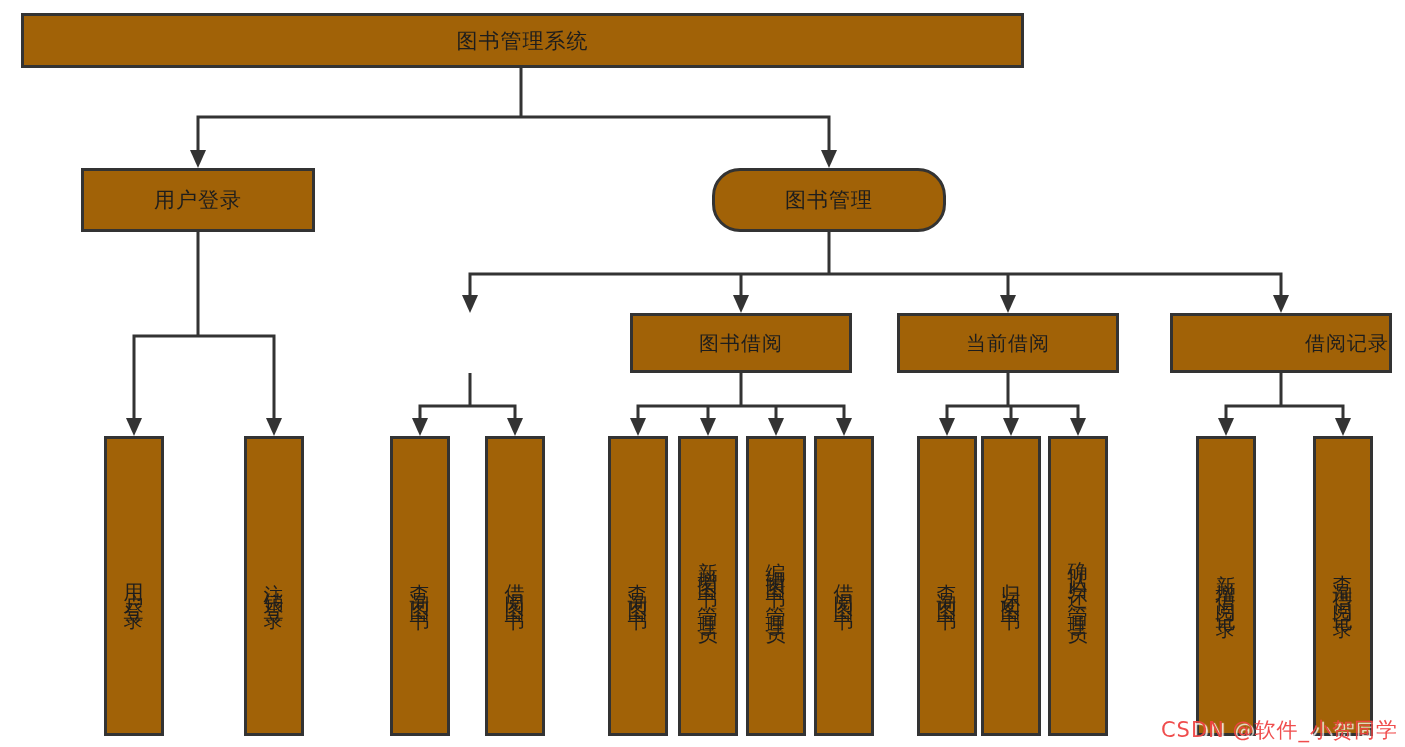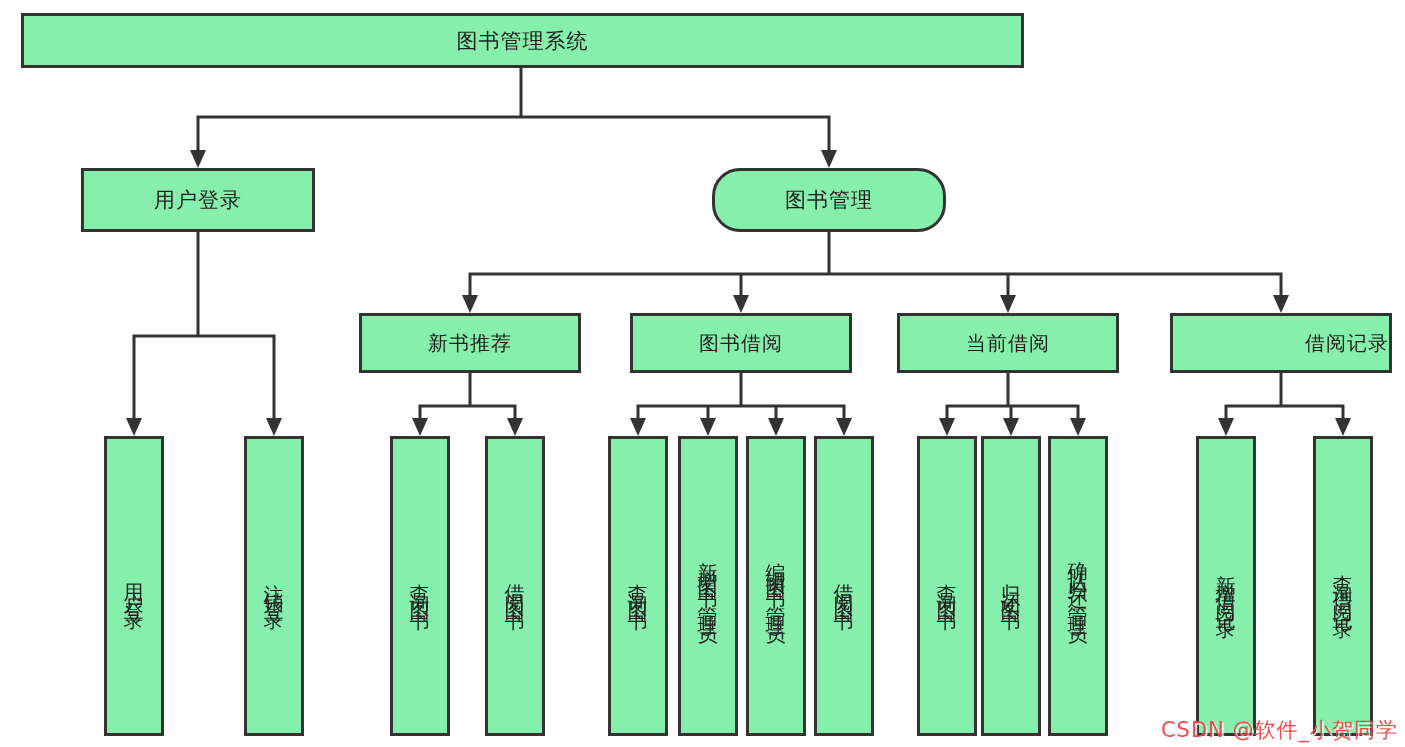--- a/index.html
+++ b/index.html
@@ -9,21 +9,21 @@
     height: 747px;
     background: #ffffff;
     font-family: "DejaVu Sans", "Liberation Sans", sans-serif;
     overflow: hidden;
   }
   #edges { position: absolute; left: 0; top: 0; }
   .node {
     position: absolute;
     box-sizing: border-box;
     border: 3px solid #333333;
-    background: #86efac;
+    background: #a16207;
     display: flex;
     align-items: center;
     justify-content: center;
     color: #1d1d1d;
     font-size: 21px;
     letter-spacing: 1px;
     white-space: nowrap;
   }
   .root  { left: 21px;  top: 13px;  width: 1003px; height: 55px; }
   .lvl2  { top: 168px; width: 234px; height: 64px; }
@@ -103,23 +103,20 @@
     <span>图书管理系统</span>
   </div>
 
   <div class="node lvl2" style="left:81px;">
     <span>用户登录</span>
   </div>
   <div class="node lvl2" style="left:712px;border-radius:28px;">
     <span>图书管理</span>
   </div>
 
-  <div class="node lvl3" style="left:359px;">
-    <span>新书推荐</span>
-  </div>
   <div class="node lvl3" style="left:630px;">
     <span>图书借阅</span>
   </div>
   <div class="node lvl3" style="left:897px;">
     <span>当前借阅</span>
   </div>
   <div class="node lvl3" style="left:1170px;justify-content:flex-end;">
     <span>借阅记录</span>
   </div>
 

